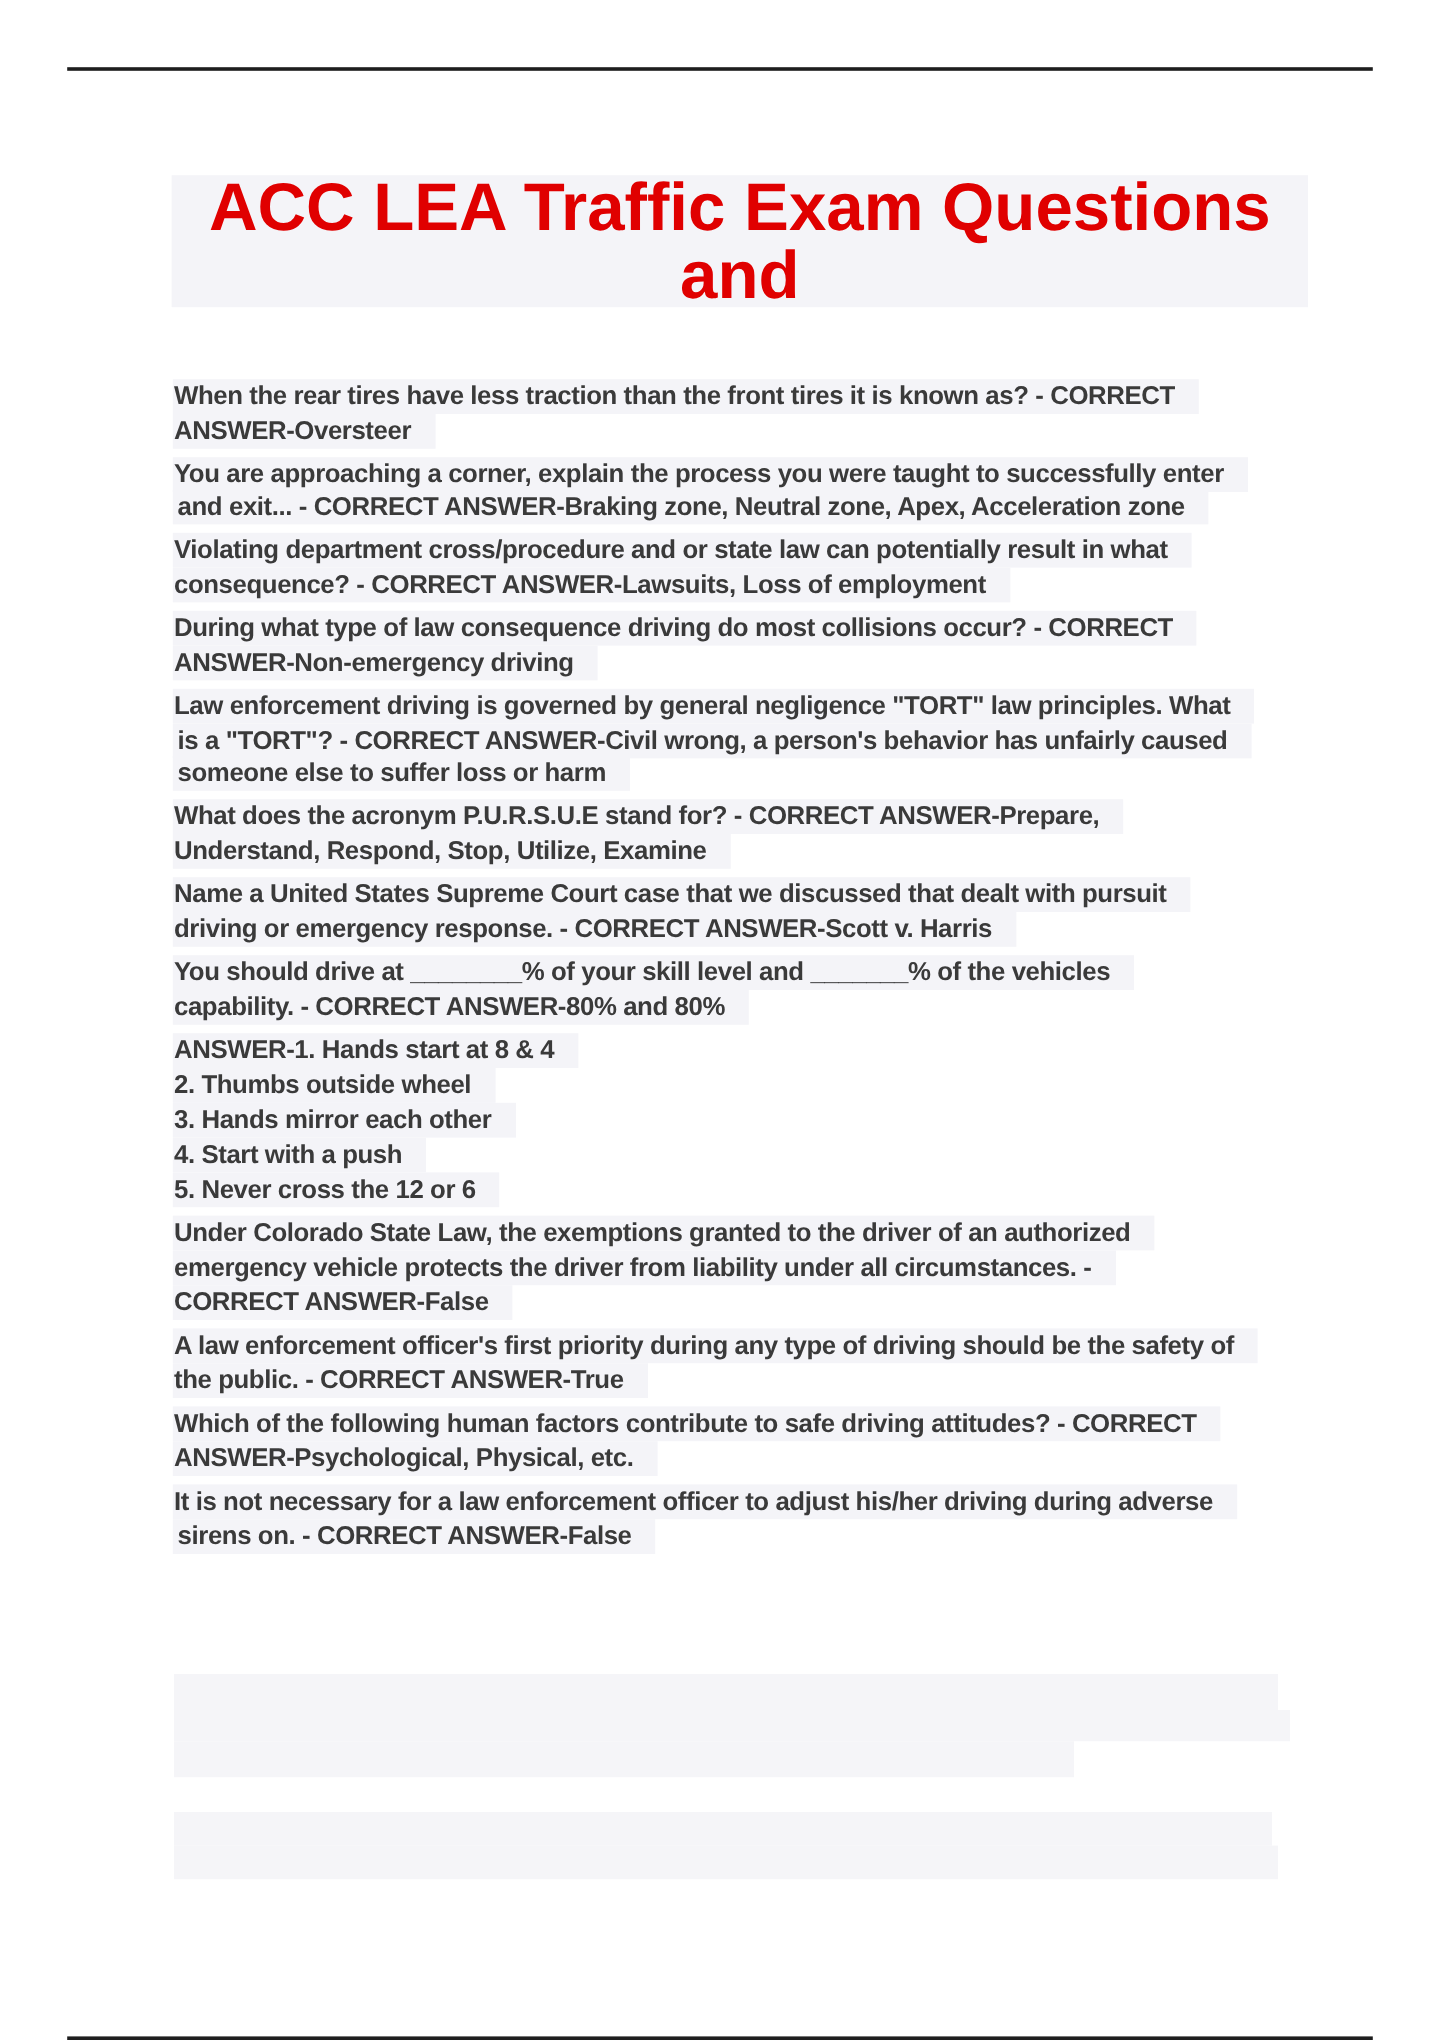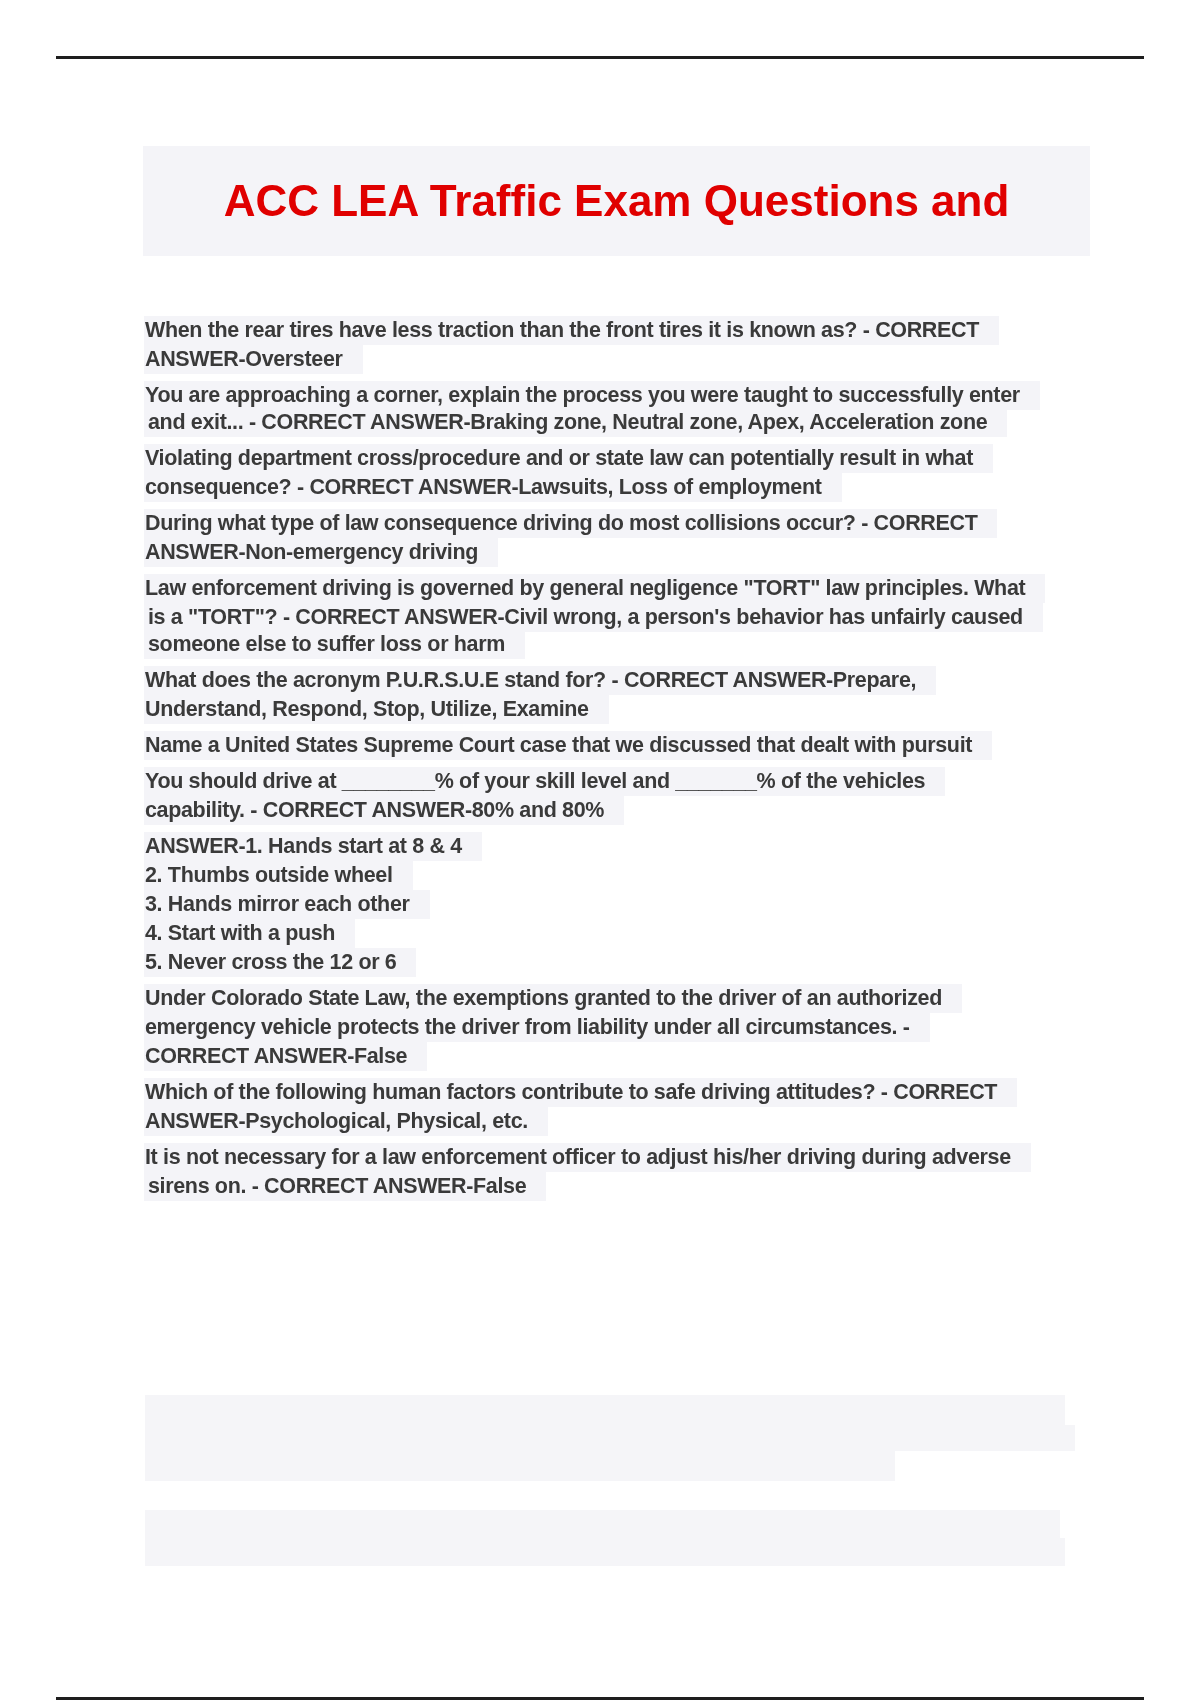--- a/index.html
+++ b/index.html
@@ -34,21 +34,21 @@
     background: #f4f4f8;
     display: flex;
     align-items: center;
     justify-content: center;
     text-align: center;
   }
   .title {
     margin: 0;
     font-family: "Liberation Sans", sans-serif;
     font-weight: bold;
-    font-size: 44px;
+    font-size: 56px;
     line-height: 56px;
     color: #e00000;
     letter-spacing: 0px;
   }
 
   .qa-list {
     position: absolute;
     left: 144px;
     top: 316px;
     width: 940px;
@@ -114,20 +114,21 @@
     <div class="line-wrap"><span class="line indent">someone else to suffer loss or harm</span></div>
   </div>
 
   <div class="qa">
     <div class="line-wrap"><span class="line">What does the acronym P.U.R.S.U.E stand for? - CORRECT ANSWER-Prepare,</span></div>
     <div class="line-wrap"><span class="line">Understand, Respond, Stop, Utilize, Examine</span></div>
   </div>
 
   <div class="qa">
     <div class="line-wrap"><span class="line">Name a United States Supreme Court case that we discussed that dealt with pursuit</span></div>
+    <div class="line-wrap"><span class="line">driving or emergency response. - CORRECT ANSWER-Scott v. Harris</span></div>
   </div>
 
   <div class="qa">
     <div class="line-wrap"><span class="line">You should drive at ________% of your skill level and _______% of the vehicles</span></div>
     <div class="line-wrap"><span class="line">capability. - CORRECT ANSWER-80% and 80%</span></div>
   </div>
 
   <div class="qa">
     <div class="line-wrap"><span class="line">ANSWER-1. Hands start at 8 &amp; 4</span></div>
     <div class="line-wrap"><span class="line">2. Thumbs outside wheel</span></div>
@@ -135,20 +136,24 @@
     <div class="line-wrap"><span class="line">4. Start with a push</span></div>
     <div class="line-wrap"><span class="line">5. Never cross the 12 or 6</span></div>
   </div>
 
   <div class="qa">
     <div class="line-wrap"><span class="line">Under Colorado State Law, the exemptions granted to the driver of an authorized</span></div>
     <div class="line-wrap"><span class="line">emergency vehicle protects the driver from liability under all circumstances. -</span></div>
     <div class="line-wrap"><span class="line">CORRECT ANSWER-False</span></div>
   </div>
 
+  <div class="qa">
+    <div class="line-wrap"><span class="line">A law enforcement officer's first priority during any type of driving should be the safety of</span></div>
+    <div class="line-wrap"><span class="line">the public. - CORRECT ANSWER-True</span></div>
+  </div>
 
   <div class="qa">
     <div class="line-wrap"><span class="line">Which of the following human factors contribute to safe driving attitudes? - CORRECT</span></div>
     <div class="line-wrap"><span class="line">ANSWER-Psychological, Physical, etc.</span></div>
   </div>
 
   <div class="qa">
     <div class="line-wrap"><span class="line">It is not necessary for a law enforcement officer to adjust his/her driving during adverse</span></div>
     <div class="line-wrap"><span class="line indent">sirens on. - CORRECT ANSWER-False</span></div>
   </div>

